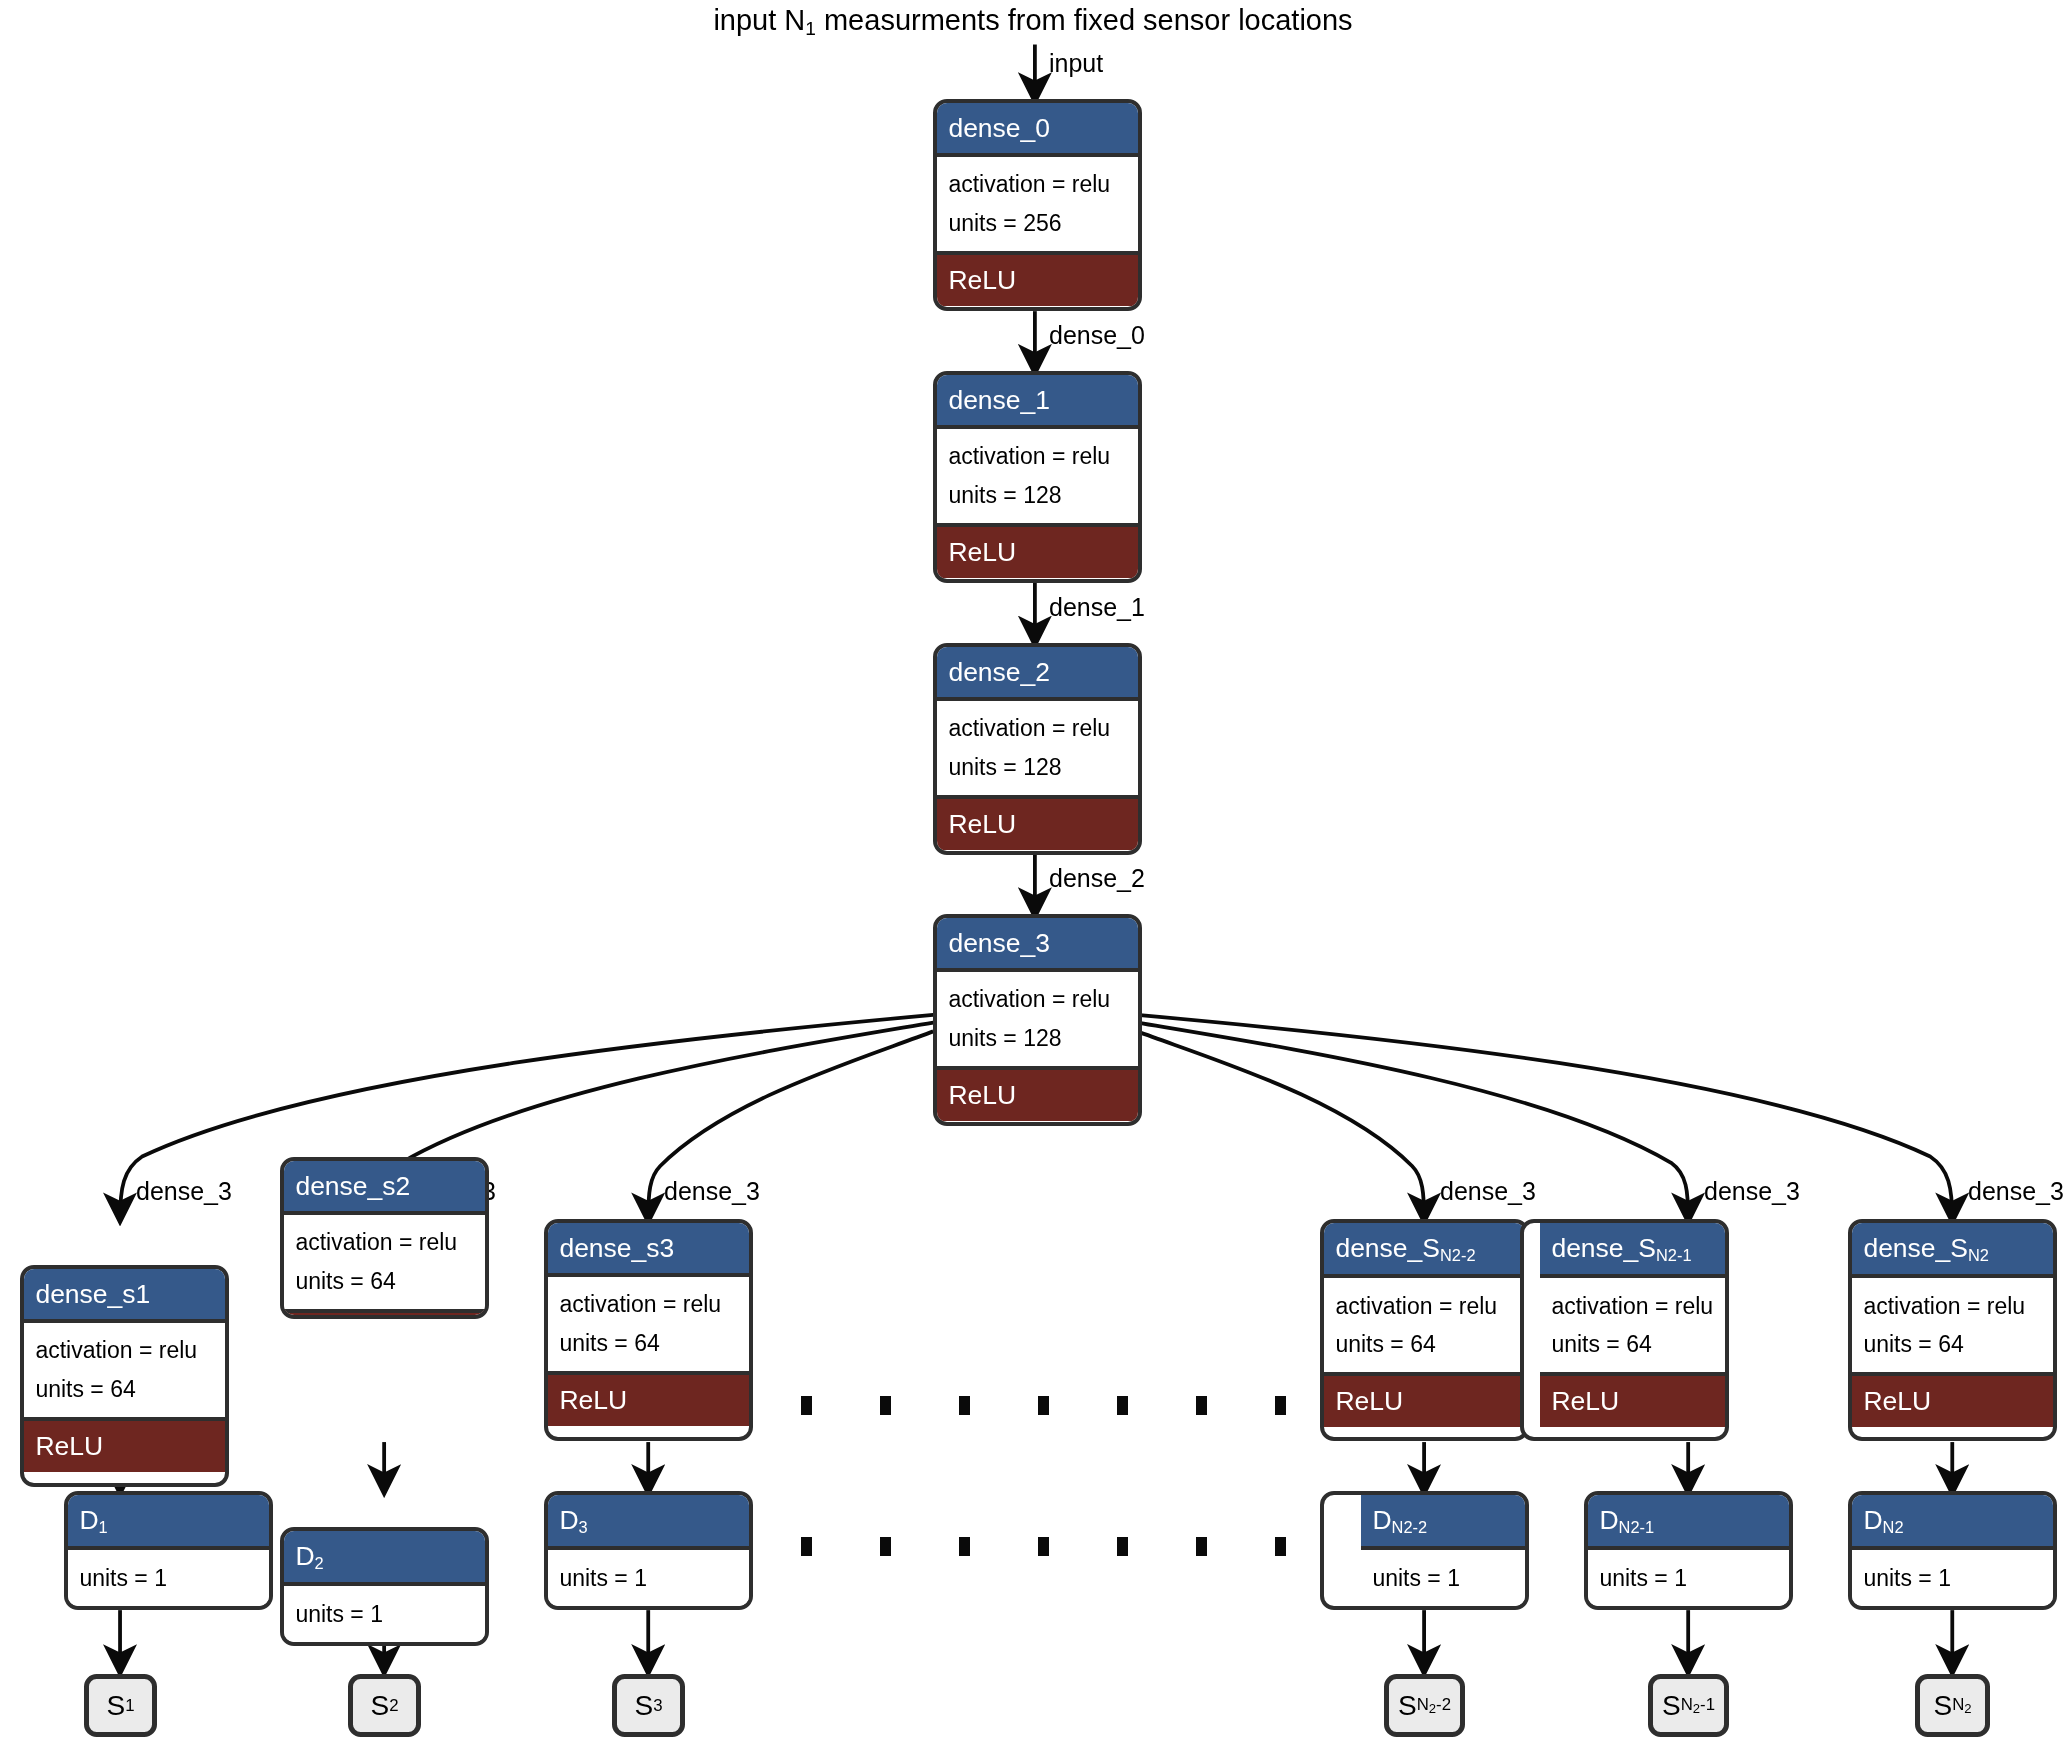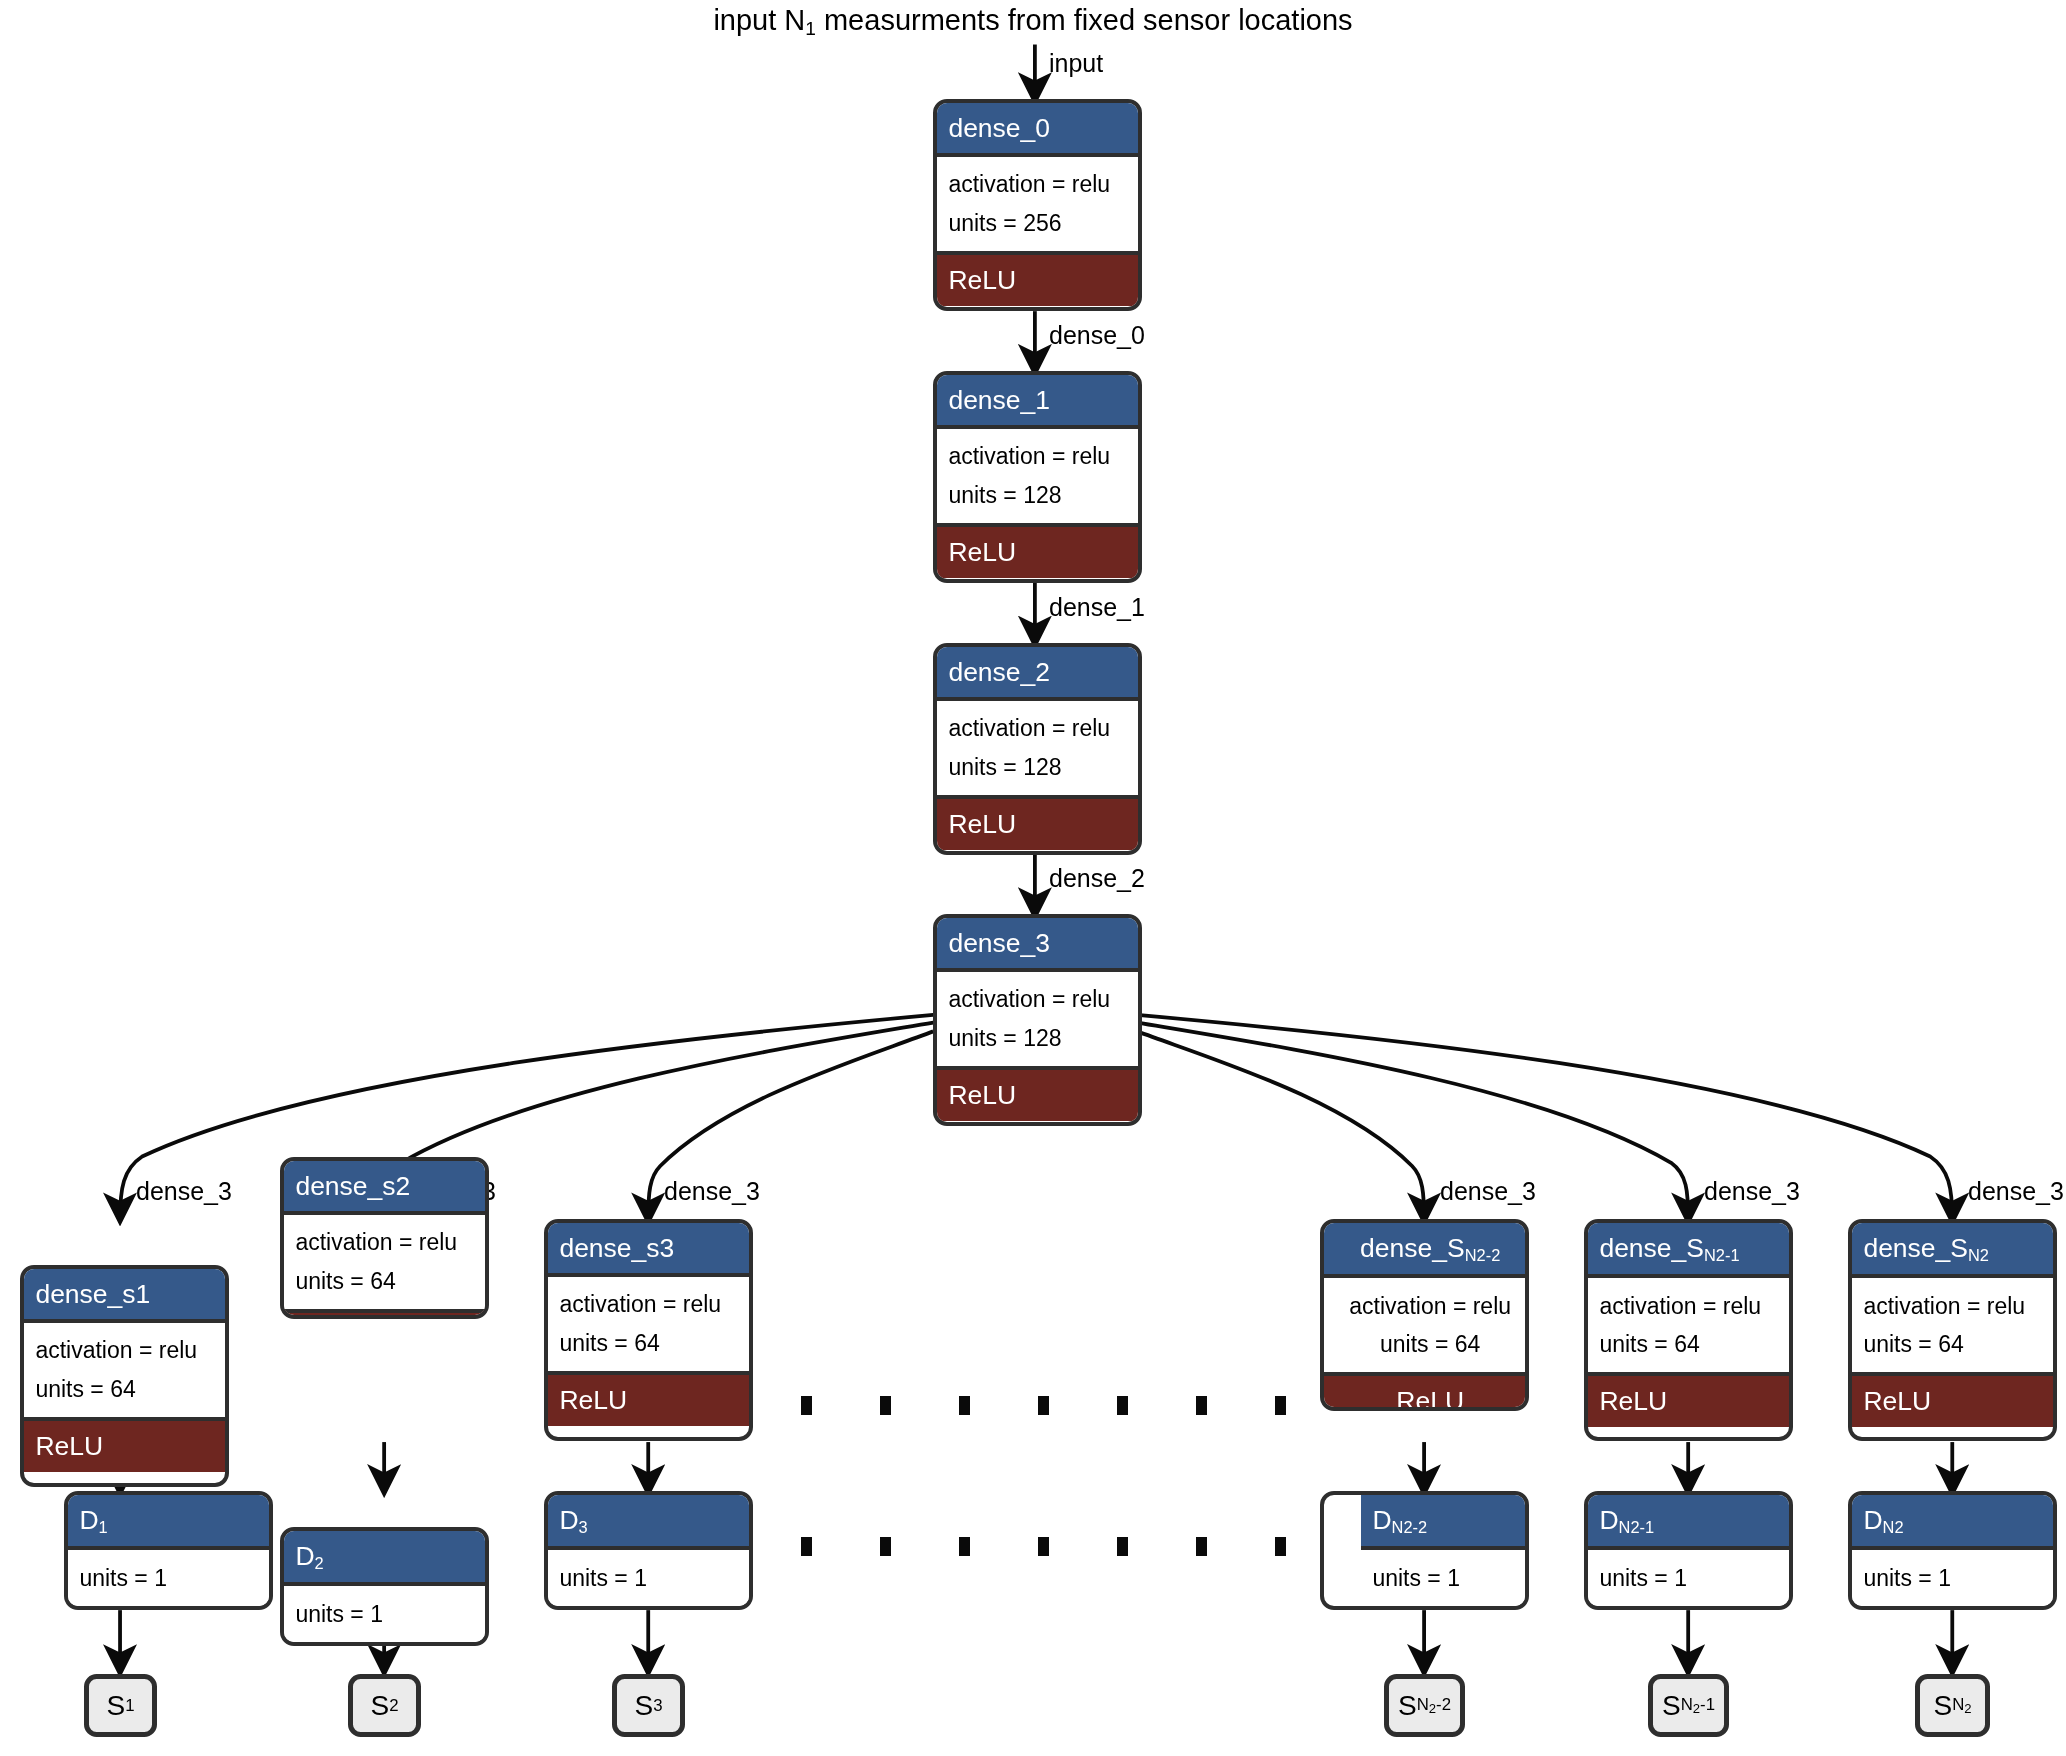--- a/index.html
+++ b/index.html
@@ -261,41 +261,41 @@
 
   <div class="dot" style="left:801px; top:1537px;"></div>
   <div class="dot" style="left:880px; top:1537px;"></div>
   <div class="dot" style="left:959px; top:1537px;"></div>
   <div class="dot" style="left:1038px; top:1537px;"></div>
   <div class="dot" style="left:1117px; top:1537px;"></div>
   <div class="dot" style="left:1196px; top:1537px;"></div>
   <div class="dot" style="left:1275px; top:1537px;"></div>
 
   <div class="edge-label" style="left:1440px; top:1177px;">dense_3</div>
-  <div class="block" style="left:1320px; top:1219px; width:209px; height:192px;text-align:center;">
+  <div class="block" style="left:1320px; top:1219px; width:209px; height:222px;">
     <div class="hdr"><span>dense_S</span><sub>N2-2</sub></div>
     <div class="body">
       <div class="line">activation = relu</div>
       <div class="line">units = 64</div>
     </div>
     <div class="ftr">ReLU</div>
   </div>
   <div class="block" style="left:1320px; top:1491px; width:209px; height:119px;padding-left:37px;">
     <div class="hdr"><span>D</span><sub>N2-2</sub></div>
     <div class="body">
       <div class="line">units = 1</div>
     </div>
   </div>
   <div class="term" style="left:1384px; top:1674px; width:81px; height:63px;">
     <span>S</span>
       <sub><span>N</span><sub>2</sub><span>-2</span></sub>
   </div>
 
   <div class="edge-label" style="left:1704px; top:1177px;">dense_3</div>
-  <div class="block" style="left:1584px; top:1219px; width:209px; height:222px;">
+  <div class="block" style="left:1520px; top:1219px; width:209px; height:222px;padding-left:16px;">
     <div class="hdr"><span>dense_S</span><sub>N2-1</sub></div>
     <div class="body">
       <div class="line">activation = relu</div>
       <div class="line">units = 64</div>
     </div>
     <div class="ftr">ReLU</div>
   </div>
   <div class="block" style="left:1584px; top:1491px; width:209px; height:119px;">
     <div class="hdr"><span>D</span><sub>N2-1</sub></div>
     <div class="body">

